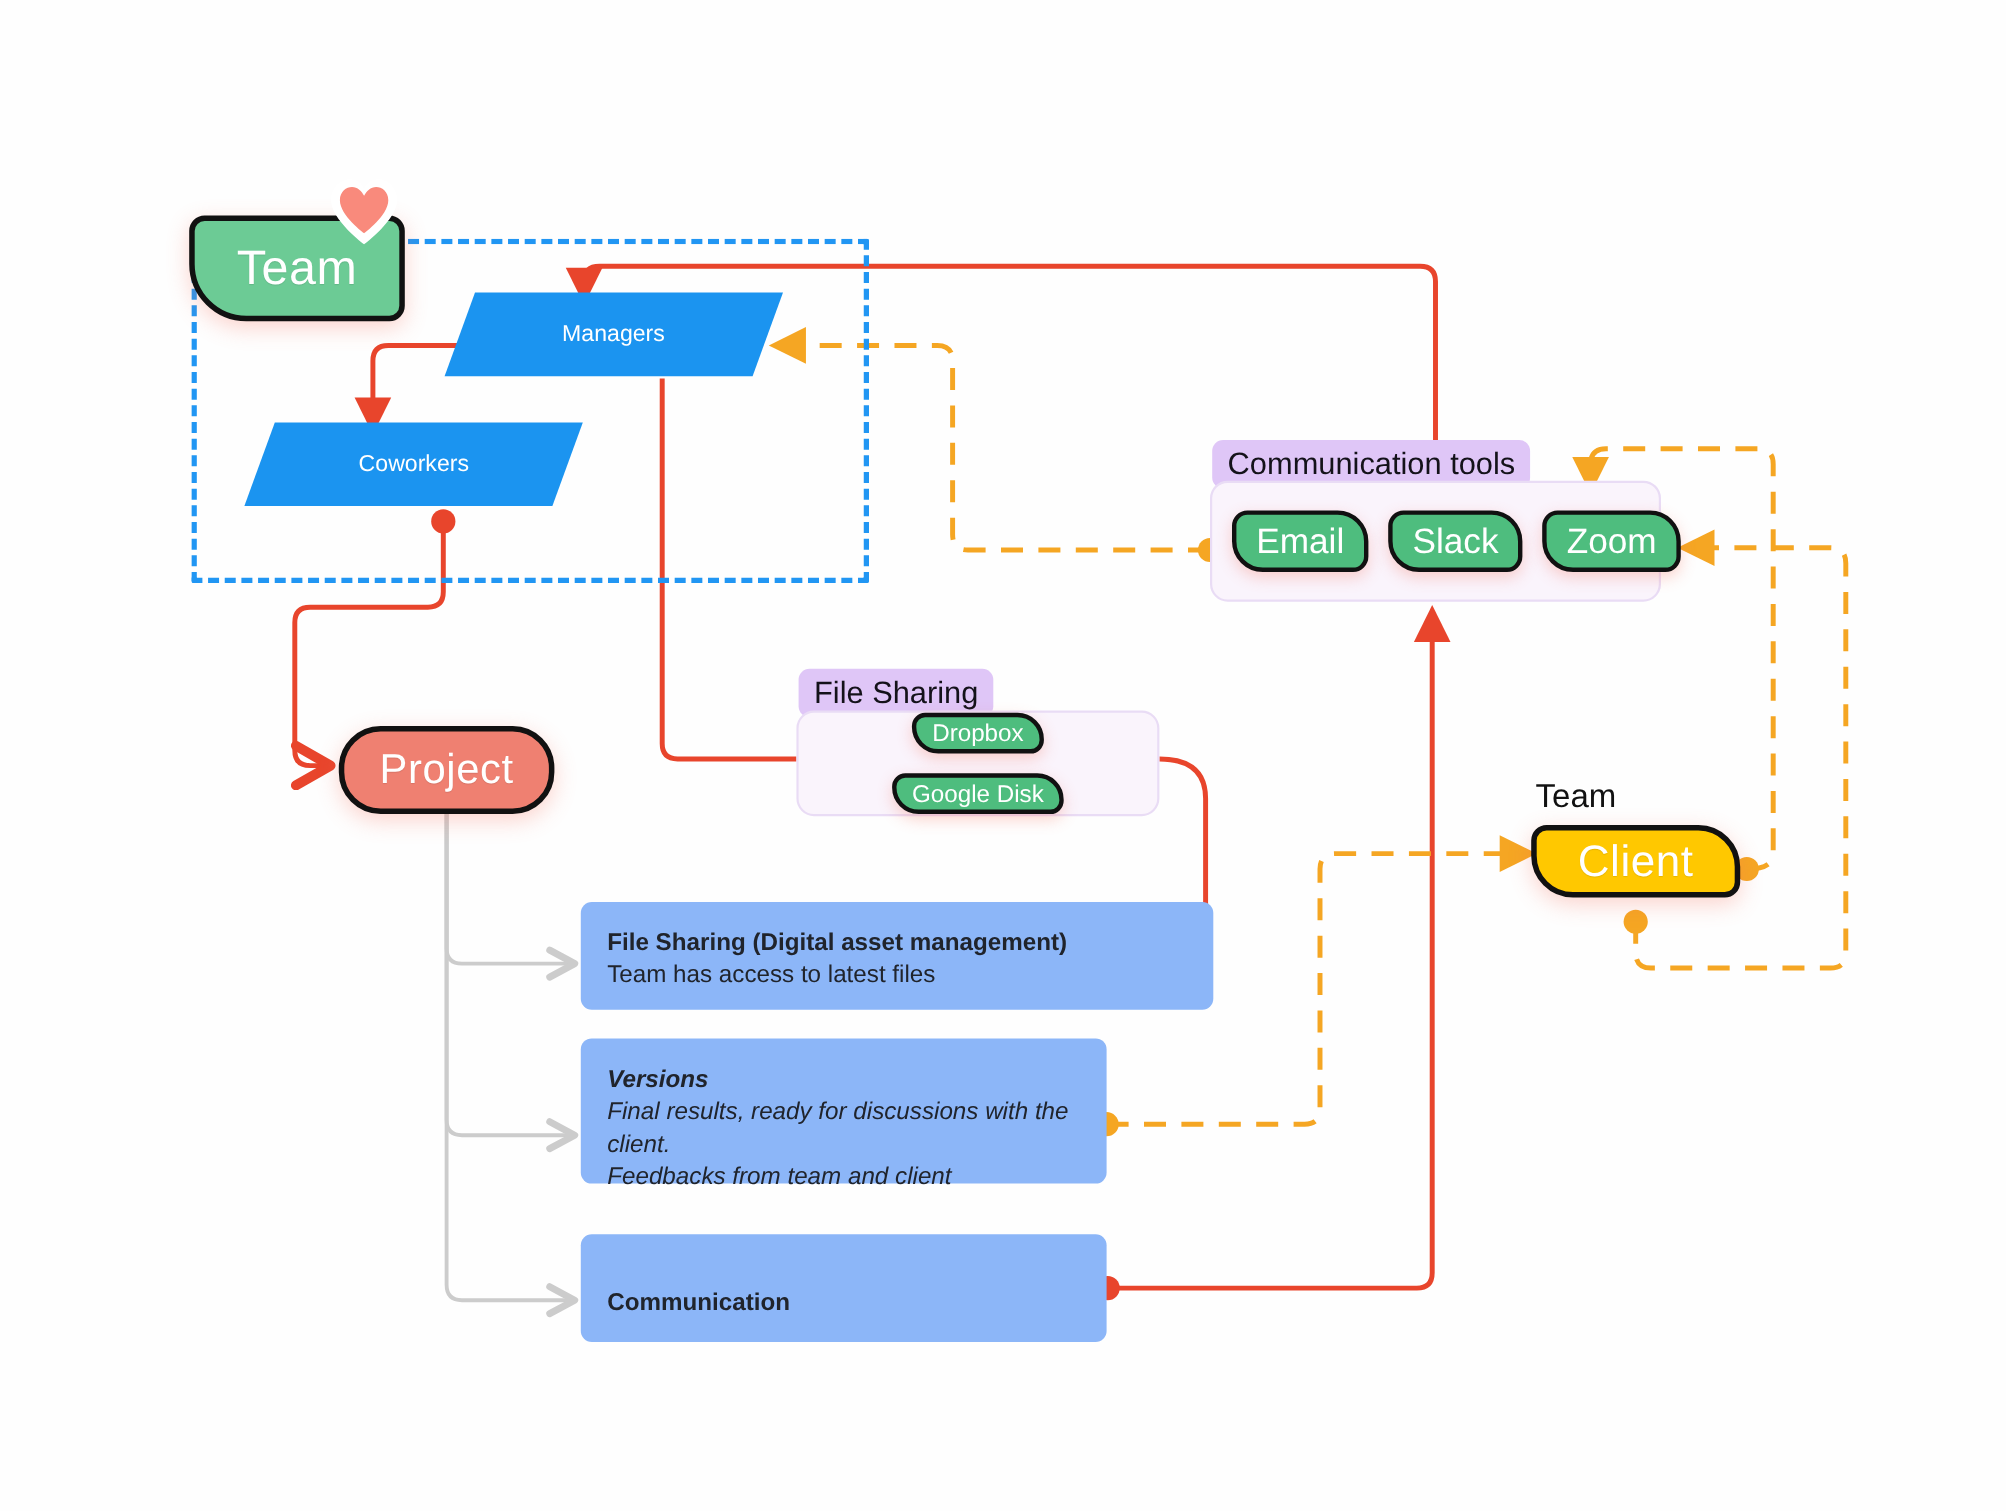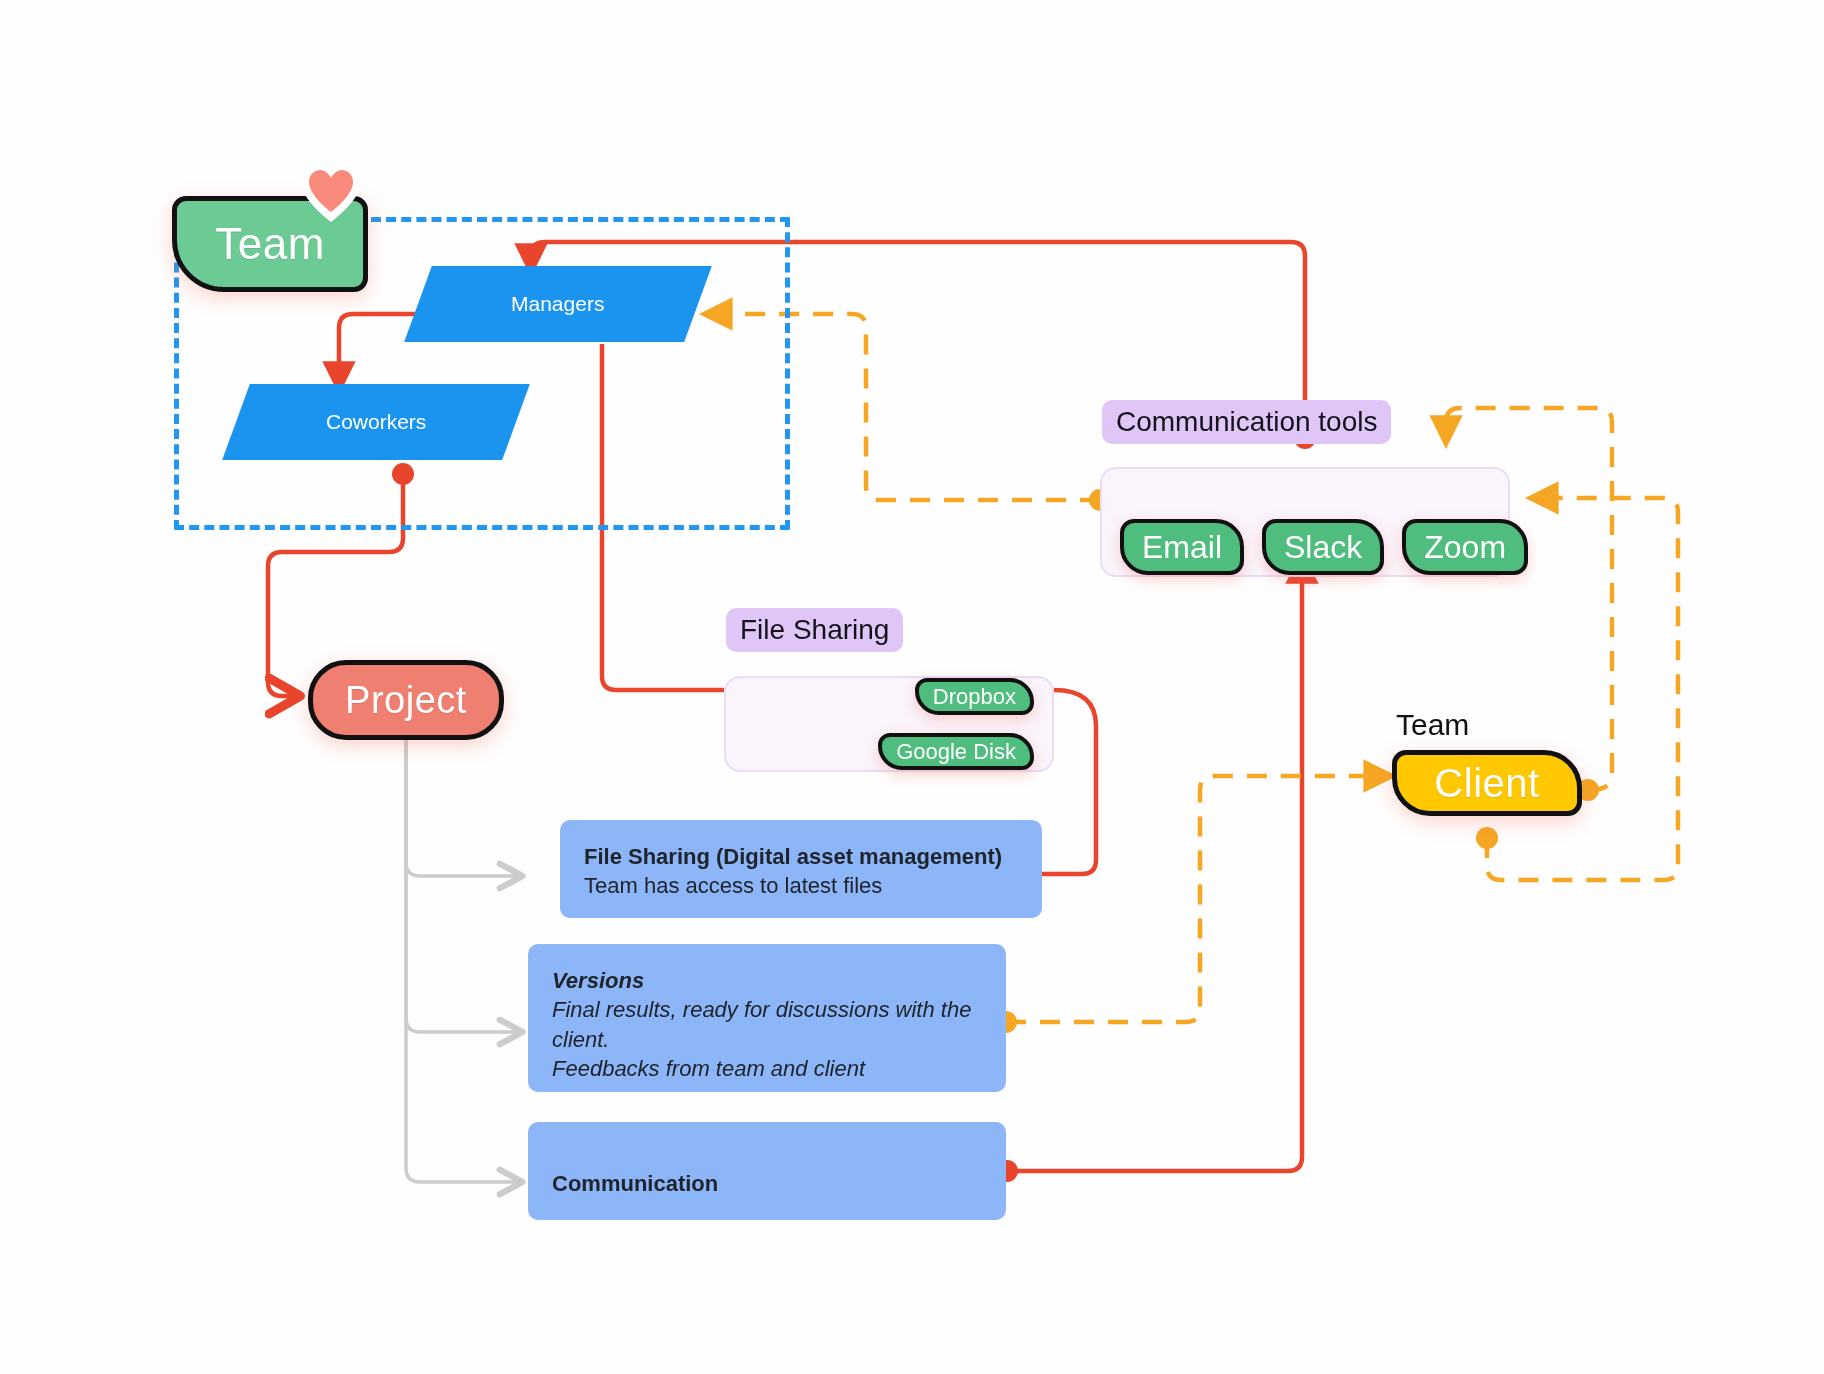--- a/index.html
+++ b/index.html
@@ -93,24 +93,23 @@
     border-radius: 2px;
   }
 
   
   .panel {
     position: absolute;
     background: #faf4fc;
     border: 2px solid #e9dcf5;
     border-radius: 16px;
     display: flex;
-    align-items: flex-end;
+    align-items: center;
     gap: 18px;
     padding: 0 18px;
-    margin-top: 30px;
   }
   .panel.comm { left: 1100px; top: 437px; width: 410px; height: 110px; }
   .panel.files { left: 724px; top: 646px; width: 330px; height: 96px; flex-direction: column; }
   .panel-label {
     position: absolute;
     background: #dfc6f7;
     border-radius: 10px;
     color: #14121a;
     font-size: 28px;
     padding: 6px 14px;
@@ -136,22 +135,22 @@
     position: absolute;
     background: #8cb6f8;
     border-radius: 10px;
     padding: 22px 24px;
     color: #20242c;
     font-size: 22px;
     line-height: 1.34;
   }
   .card .t { font-weight: bold; }
   .card.italic, .card.italic .t { font-style: italic; }
-  .card.c1 { left: 528px; top: 820px; width: 482px; height: 98px; margin-left: 32px; }
-  .card.c2 { left: 528px; top: 944px; width: 478px; height: 148px; }
+  .card.c1 { left: 528px; top: 820px; width: 575px; height: 98px; }
+  .card.c2 { left: 528px; top: 944px; width: 478px; height: 132px; }
   .card.c3 { left: 528px; top: 1122px; width: 478px; height: 98px; display:flex; align-items:flex-end; }
 </style>
 </head>
 <body>
 
 <div id="canvas">
 
   <svg id="edges" viewBox="0 0 1824 1374">
     <defs>
       <marker id="redArrow" markerWidth="9" markerHeight="9" refX="4.2" refY="4.5" orient="auto">

